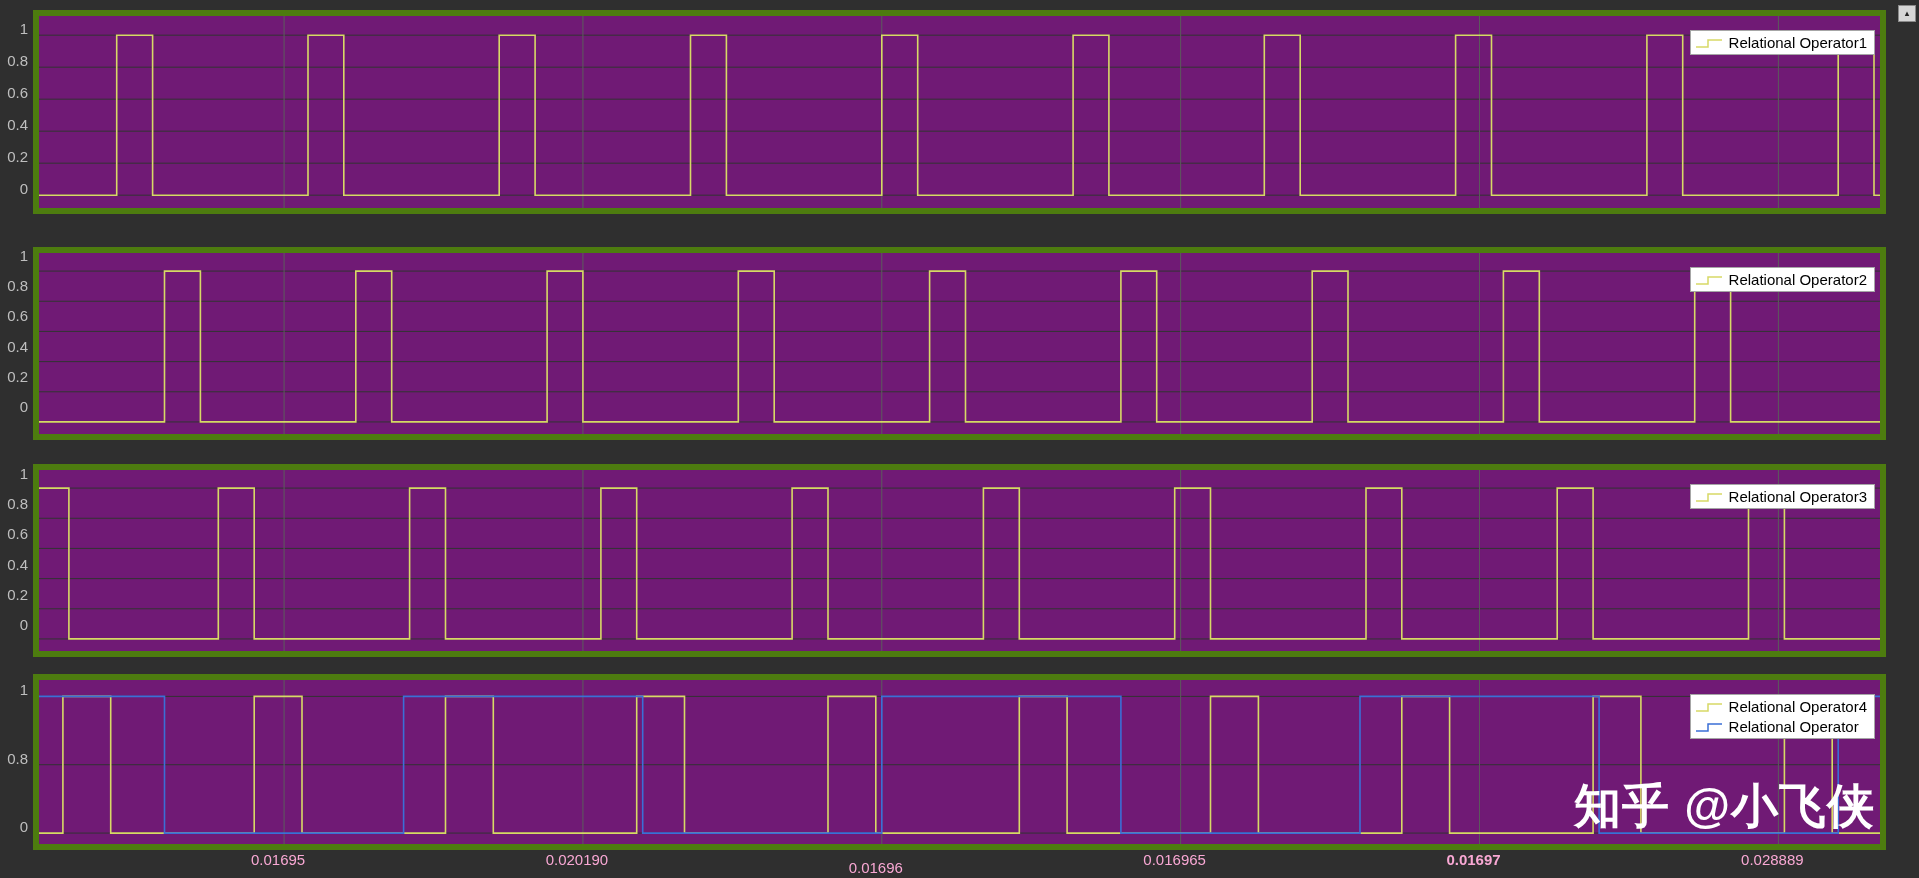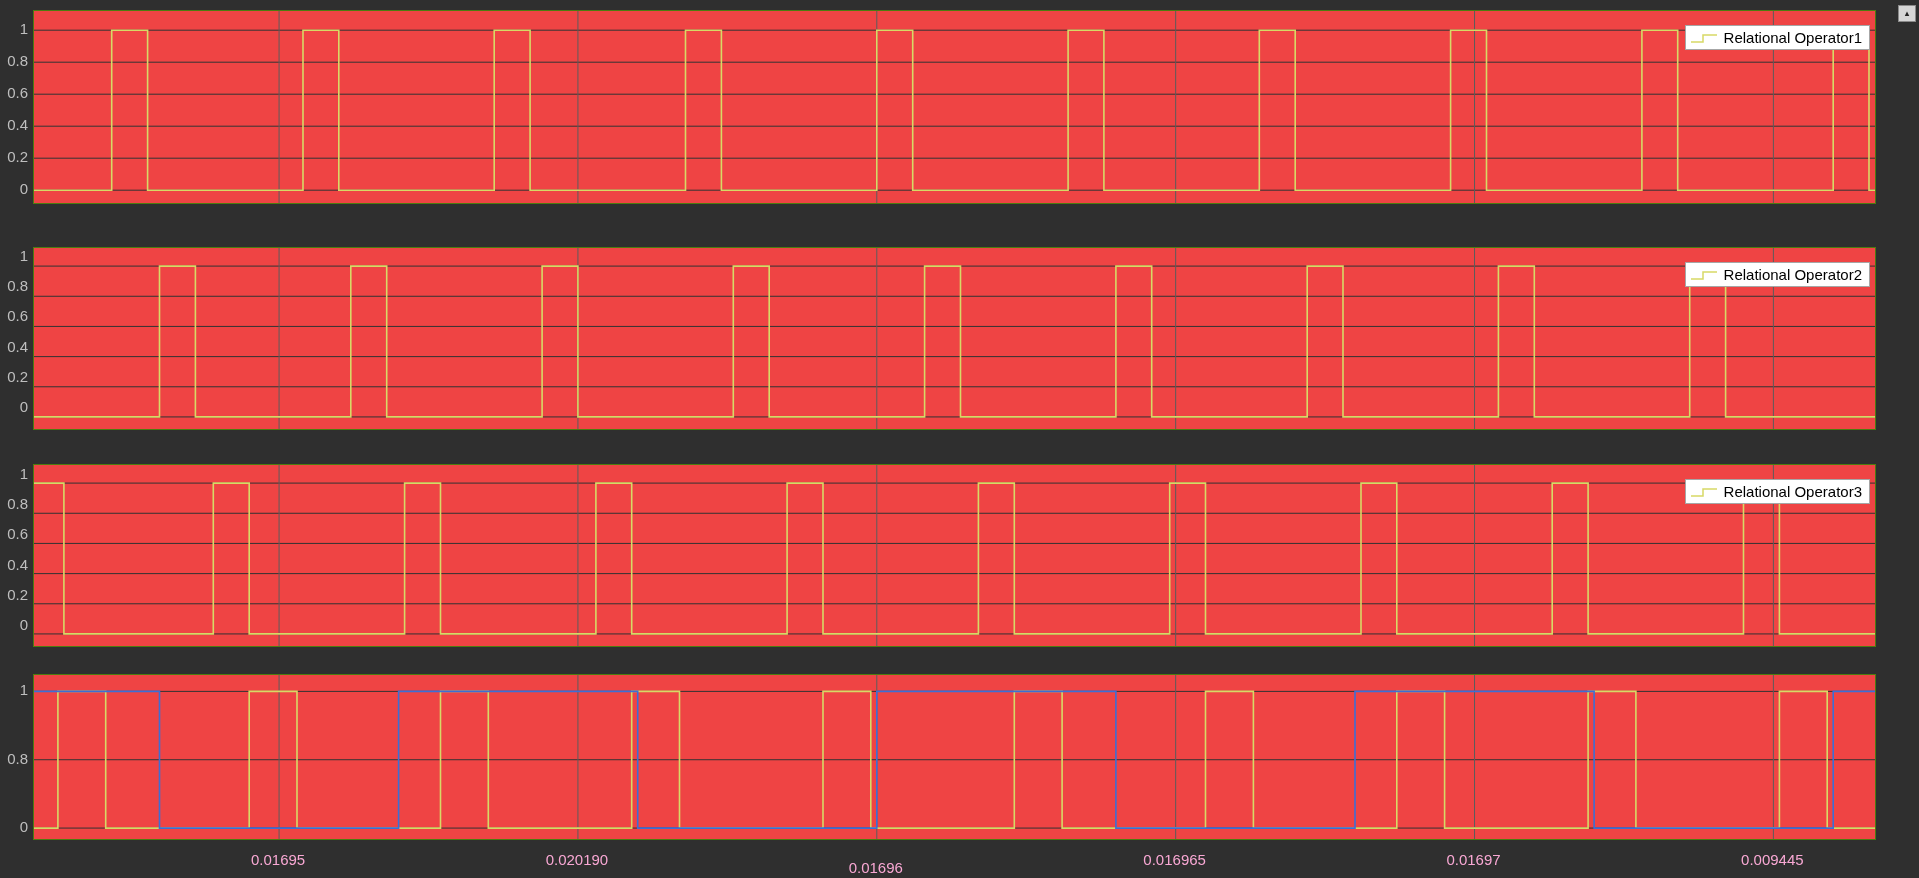--- a/index.html
+++ b/index.html
@@ -1,20 +1,20 @@
 <!DOCTYPE html>
 <html><head>
 <meta charset="utf-8">
 <style>
   html,body{margin:0;padding:0;background:#2f2f2f;}
   .scope{
     position:relative;width:1919px;height:878px;background:#2f2f2f;
     overflow:hidden;font-family:"Liberation Sans",sans-serif;
   }
-  .plot{position:absolute;background:#ef4444;border:1px solid #4d7c0f;box-sizing:content-box;}
+  .plot{position:absolute;background:#701a75;border:6px solid #4d7c0f;box-sizing:content-box;}
   .plot svg{display:block;}
   .ytick{
     position:absolute;left:0;width:28px;text-align:right;
     color:#bfbfbf;font-size:15px;line-height:18px;
   }
   .xtick{
     position:absolute;width:100px;text-align:center;
     color:#f9a8d4;font-size:15px;
   }
   .legend{
@@ -35,20 +35,21 @@
     position:absolute;right:44px;bottom:40px;z-index:5;
     color:#fff;font-size:47px;font-weight:600;letter-spacing:1px;
     pointer-events:none;white-space:nowrap;
   }
 </style>
 </head>
 <body>
 
 <div class="scope">
   <div class="corner-icon">▴</div>
+  <div class="watermark">知乎 @小飞侠</div>
 <div class="ytick" style="top: 20.2px;">1</div>
     <div class="ytick" style="top: 52.2px;">0.8</div>
     <div class="ytick" style="top: 84.2px;">0.6</div>
     <div class="ytick" style="top: 116.2px;">0.4</div>
     <div class="ytick" style="top: 148.2px;">0.2</div>
     <div class="ytick" style="top: 180.2px;">0</div>
     <div class="plot" style="left: 33px; top: 10px; width: 1841px; height: 192px;">
       <svg width="1841" height="192">
         <line x1="0" y1="19.200000000000017" x2="1841" y2="19.200000000000017" stroke="#333333" stroke-width="1"></line>
         <line x1="0" y1="51.20000000000001" x2="1841" y2="51.20000000000001" stroke="#333333" stroke-width="1"></line>
@@ -145,20 +146,34 @@
         <line x1="0" y1="153.06666666666666" x2="1841" y2="153.06666666666666" stroke="#333333" stroke-width="1"></line>
         <line x1="245.06818181817036" y1="0" x2="245.06818181817036" y2="164" stroke="#5c5c5c" stroke-width="1"></line>
         <line x1="543.931818181889" y1="0" x2="543.931818181889" y2="164" stroke="#5c5c5c" stroke-width="1"></line>
         <line x1="842.7954545454" y1="0" x2="842.7954545454" y2="164" stroke="#5c5c5c" stroke-width="1"></line>
         <line x1="1141.6590909091185" y1="0" x2="1141.6590909091185" y2="164" stroke="#5c5c5c" stroke-width="1"></line>
         <line x1="1440.5227272726297" y1="0" x2="1440.5227272726297" y2="164" stroke="#5c5c5c" stroke-width="1"></line>
         <line x1="1739.3863636363483" y1="0" x2="1739.3863636363483" y2="164" stroke="#5c5c5c" stroke-width="1"></line>
         <polyline points="0.0,153.1 23.9,153.1 23.9,16.4 71.7,16.4 71.7,153.1 215.2,153.1 215.2,16.4 263.0,16.4 263.0,153.1 406.5,153.1 406.5,16.4 454.3,16.4 454.3,153.1 597.7,153.1 597.7,16.4 645.5,16.4 645.5,153.1 789.0,153.1 789.0,16.4 836.8,16.4 836.8,153.1 980.3,153.1 980.3,16.4 1028.1,16.4 1028.1,153.1 1171.5,153.1 1171.5,16.4 1219.4,16.4 1219.4,153.1 1362.8,153.1 1362.8,16.4 1410.6,16.4 1410.6,153.1 1554.1,153.1 1554.1,16.4 1601.9,16.4 1601.9,153.1 1745.4,153.1 1745.4,16.4 1793.2,16.4 1793.2,153.1 1841.0,153.1" fill="none" stroke="#d7d966" stroke-width="1.6"></polyline>
         <polyline points="0.0,16.4 125.5,16.4 125.5,153.1 364.6,153.1 364.6,16.4 603.7,16.4 603.7,153.1 842.8,153.1 842.8,16.4 1081.9,16.4 1081.9,153.1 1321.0,153.1 1321.0,16.4 1560.1,16.4 1560.1,153.1 1799.2,153.1 1799.2,16.4 1841.0,16.4" fill="none" stroke="#3b6fd6" stroke-width="1.6"></polyline>
       </svg>
+      <div class="legend">
+        <div class="legend-row">
+          <svg width="30" height="14">
+            <polyline points="2,11 14,11 14,4 28,4" fill="none" stroke="#d7d966" stroke-width="1.5"></polyline>
+          </svg>
+          <span class="legend-label">Relational Operator4</span>
+        </div>
+        <div class="legend-row">
+          <svg width="30" height="14">
+            <polyline points="2,11 14,11 14,4 28,4" fill="none" stroke="#3b6fd6" stroke-width="1.5"></polyline>
+          </svg>
+          <span class="legend-label">Relational Operator</span>
+        </div>
+      </div>
     </div>
     <div class="xtick" style="left: 228.068px; top: 851px;">0.01695</div>
     <div class="xtick" style="left: 526.932px; top: 851px;">0.020190</div>
     <div class="xtick" style="left: 825.795px; top: 851px; margin-top: 8px;">0.01696</div>
     <div class="xtick" style="left: 1124.66px; top: 851px;">0.016965</div>
-    <div class="xtick" style="left: 1423.52px; top: 851px;">0.01697</div>
-    <div class="xtick" style="left: 1722.39px; top: 851px;">0.009445</div>
+    <div class="xtick" style="left: 1423.52px; top: 851px; font-weight: bold;">0.01697</div>
+    <div class="xtick" style="left: 1722.39px; top: 851px;">0.028889</div>
   </div>
 
 </body></html>

